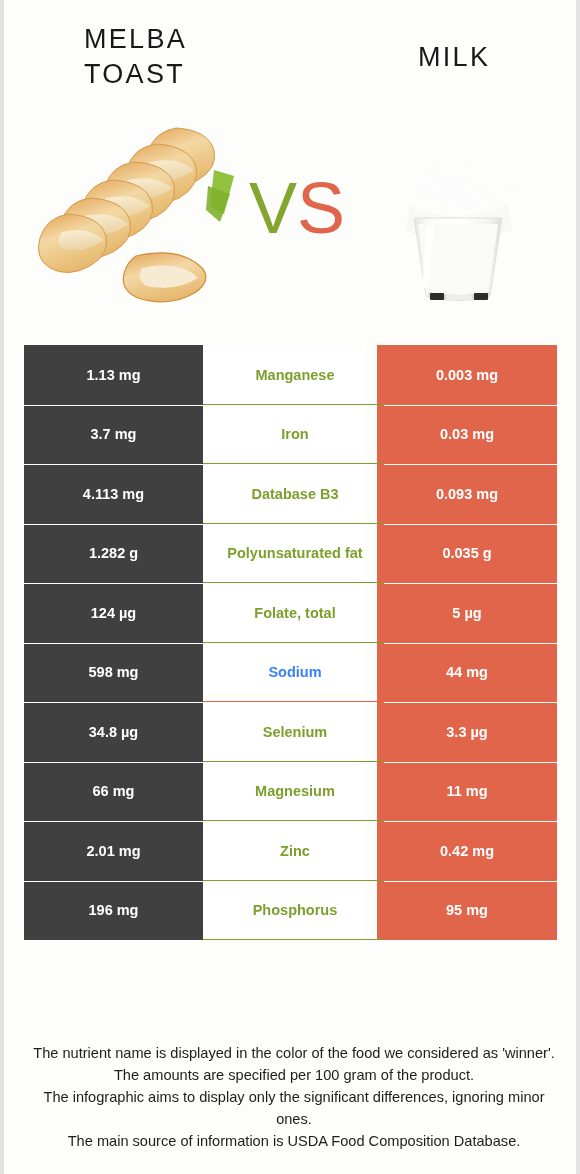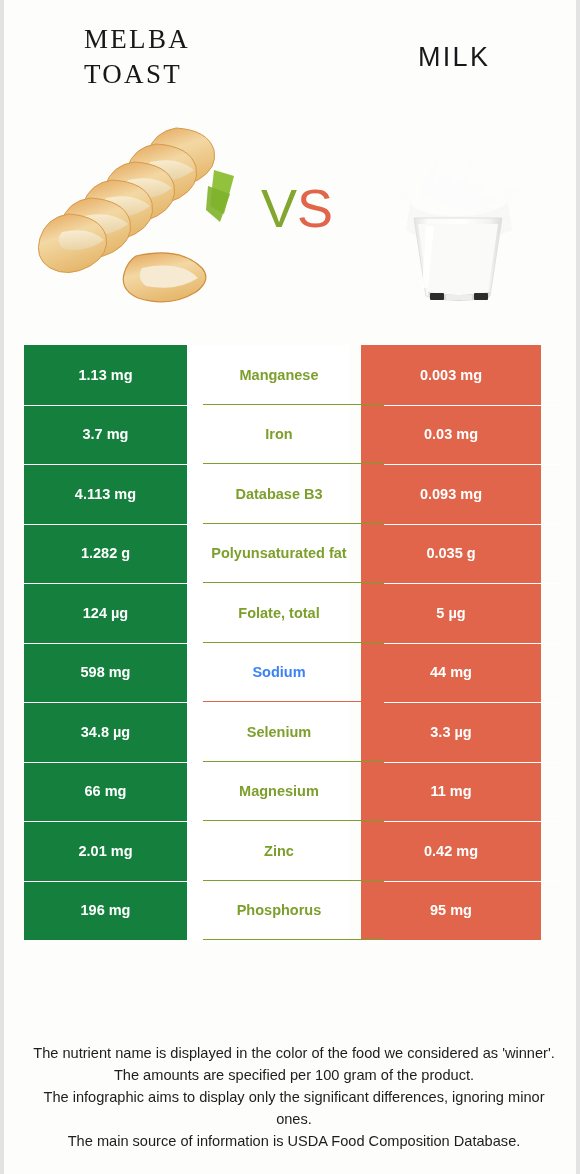--- a/index.html
+++ b/index.html
@@ -49,41 +49,40 @@
     letter-spacing: 2.3px;
     color: #18181a;
     line-height: 1.28;
     text-transform: uppercase;
     white-space: pre-line;
   }
   .title-left {
     left: 80px;
     top: 22px;
     text-align: left;
-    font-family: Liberation Serif, serif;
   }
   .title-right {
     left: 414px;
     top: 40px;
     text-align: center;
   }
 
   .food-left, .food-right {
     position: absolute;
   }
   .food-left  { left: 24px;  top: 110px; width: 212px; height: 196px; }
   .food-right { left: 366px; top: 100px; width: 176px; height: 212px; }
 
   .vs {
     position: absolute;
     left: 230px;
     top: 160px;
     width: 126px;
     height: 96px;
-    font-size: 54px;
+    font-size: 72px;
     font-weight: 400;
     letter-spacing: 0px;
     line-height: 96px;
     text-align: center;
     font-family: "Liberation Sans", sans-serif;
   }
   .vs .v { color: #82A62E; }
   .vs .s { color: #E0654A; }
 
   
@@ -101,22 +100,22 @@
   }
   .cell {
     display: flex;
     align-items: center;
     justify-content: center;
     font-size: 14.5px;
     font-weight: 600;
     box-sizing: border-box;
   }
   .cell-left {
-    width: 163px;
-    background: #15803d;
+    width: 179px;
+    background: #404040;
     color: #ffffff;
   }
   .cell-mid {
     width: 162px;
     background: #ffffff;
     font-weight: 700;
     font-size: 14.5px;
     padding-left: 22px;
   }
   .cell-mid.win-left  { color: #7D9F2C; }

